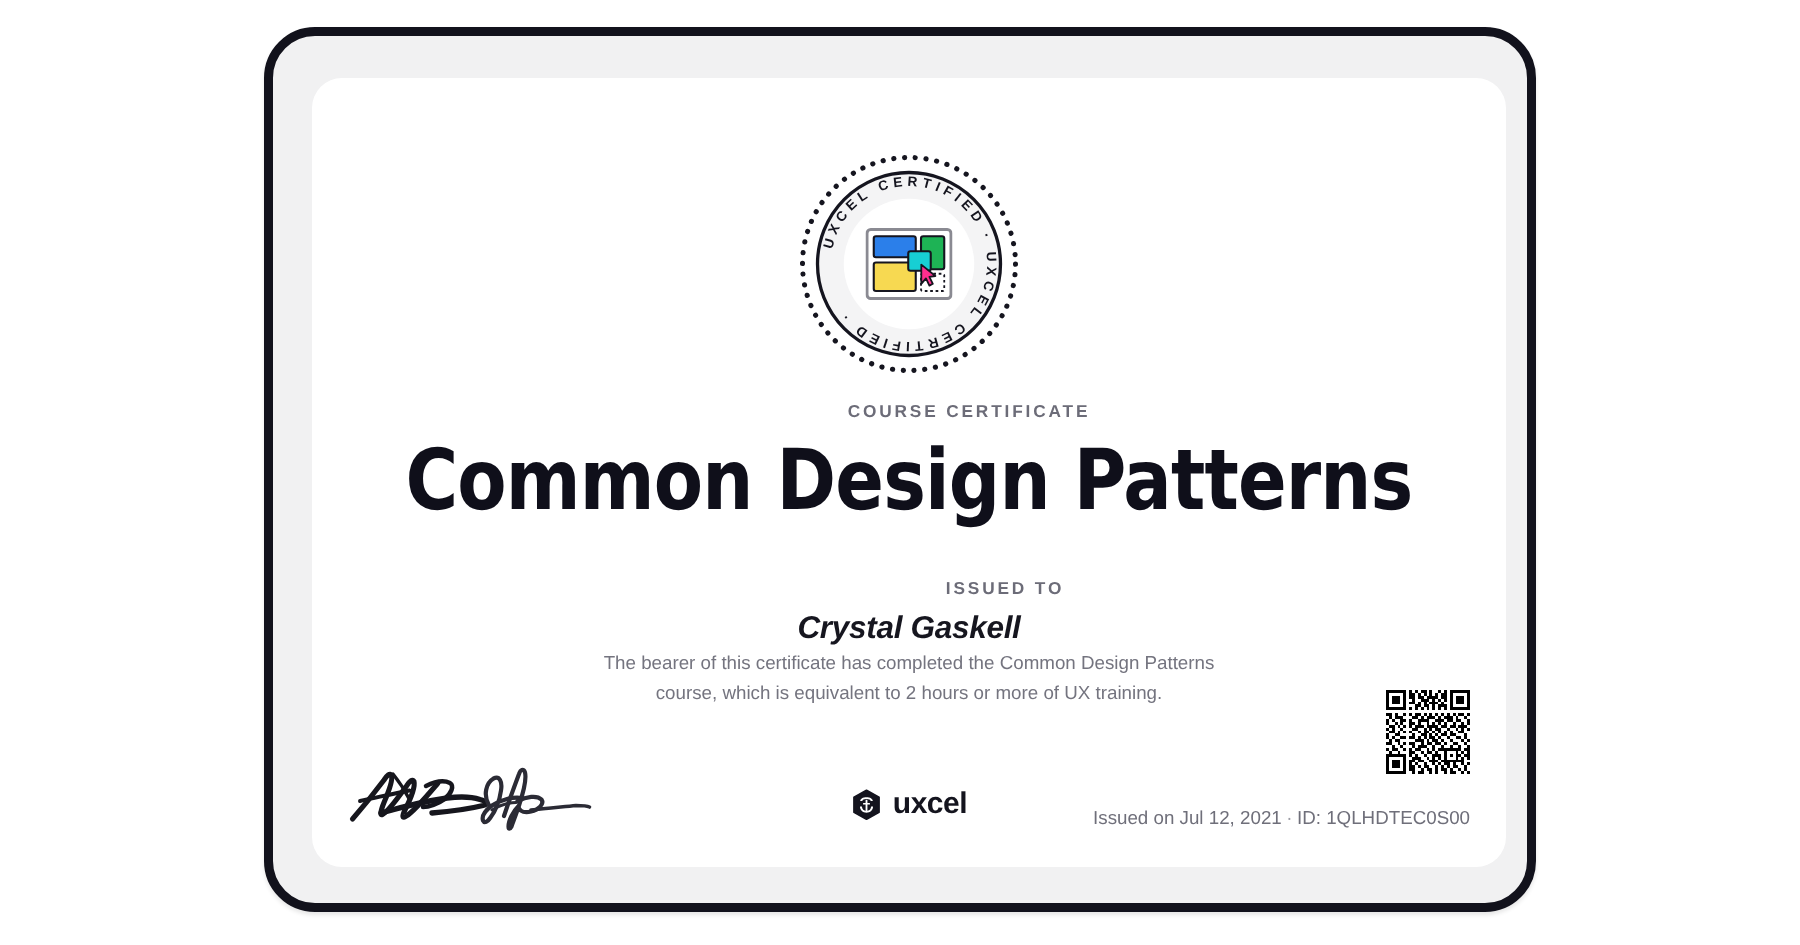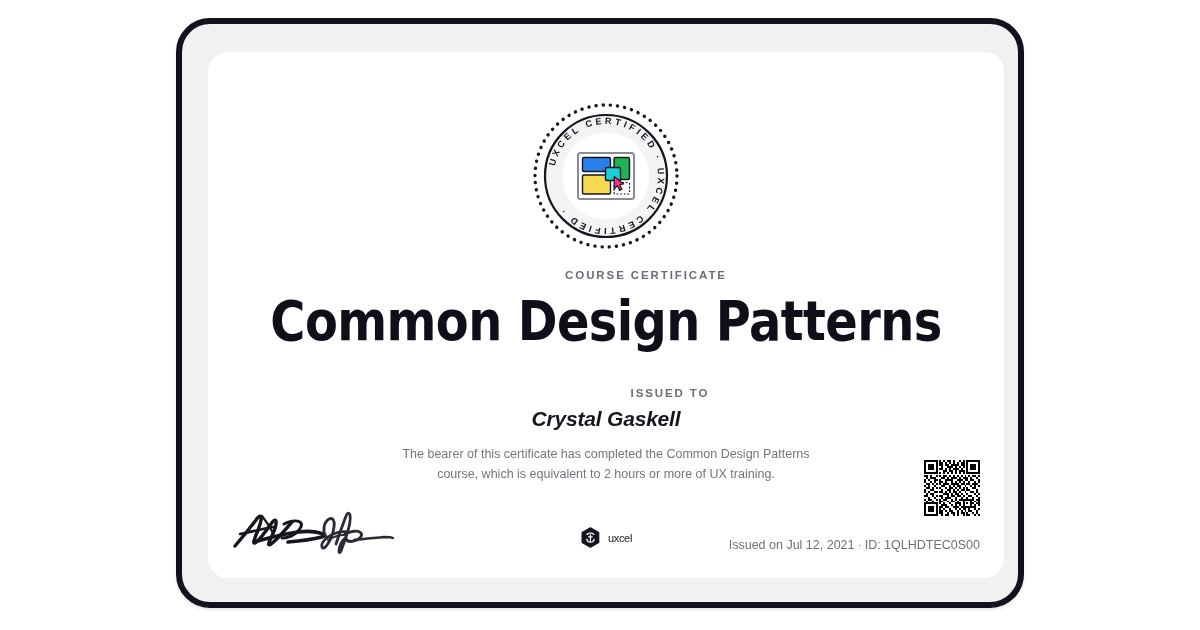--- a/index.html
+++ b/index.html
@@ -105,21 +105,21 @@
     font-size: 21px;
     font-weight: 700;
     color: #16161f;
     letter-spacing: -0.2px;
     font-style: italic;
   }
 
   .blurb {
     position: absolute;
     left: 50%;
-    top: 392px;
+    top: 380px;
     transform: translateX(-50%);
     width: 470px;
     text-align: center;
     font-size: 12.5px;
     line-height: 20px;
     color: #74747f;
   }
 
   
   .sig-block {
@@ -139,22 +139,22 @@
     position: absolute;
     left: 50%;
     bottom: 30px;
     transform: translateX(-50%);
     display: flex;
     align-items: center;
     gap: 7px;
   }
   .brand-mark { width: 21px; height: 21px; display: block; }
   .brand-word {
-    font-size: 11px;
-    font-weight: 400;
+    font-size: 20px;
+    font-weight: 700;
     color: #14141e;
     letter-spacing: -0.3px;
   }
 
   .issue-meta {
     position: absolute;
     right: 24px;
     bottom: 26px;
     font-size: 12.5px;
     color: #6f6f7a;

